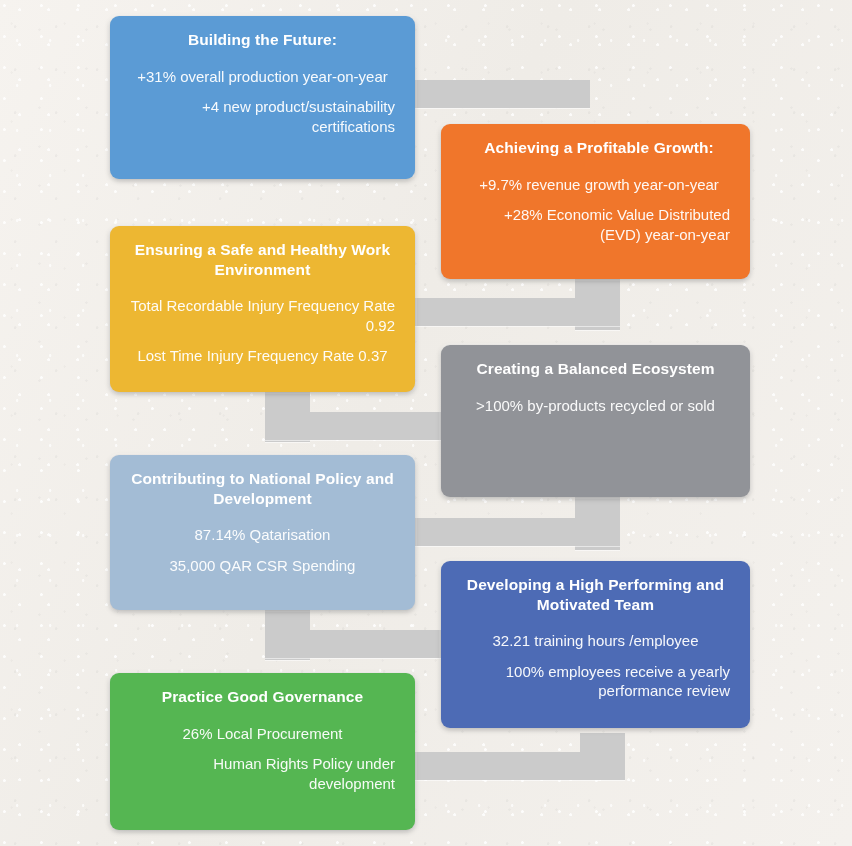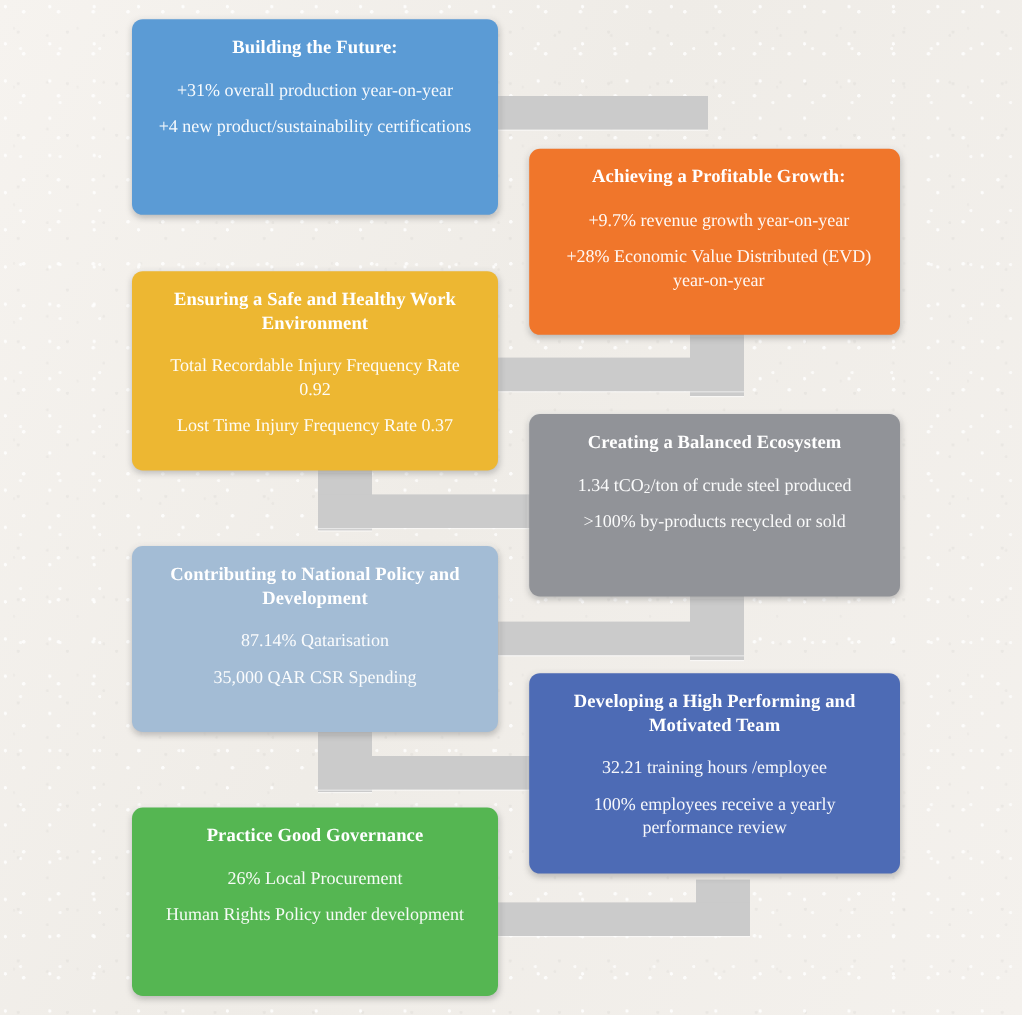--- a/index.html
+++ b/index.html
@@ -23,21 +23,20 @@
     background-image:
       radial-gradient(circle at 12% 18%, rgba(255,255,255,0.85) 0 1.2px, transparent 1.6px),
       radial-gradient(circle at 37% 62%, rgba(0,0,0,0.035) 0 1.1px, transparent 1.5px),
       radial-gradient(circle at 68% 28%, rgba(255,255,255,0.8) 0 1.3px, transparent 1.7px),
       radial-gradient(circle at 84% 76%, rgba(0,0,0,0.03) 0 1px, transparent 1.4px),
       radial-gradient(circle at 52% 90%, rgba(255,255,255,0.7) 0 1.1px, transparent 1.5px),
       radial-gradient(circle at 22% 48%, rgba(0,0,0,0.025) 0 1px, transparent 1.3px),
       linear-gradient(115deg, #f6f3ef 0%, #efece7 45%, #f4f1ed 100%);
     background-size: 37px 31px, 41px 43px, 29px 35px, 47px 39px, 33px 45px, 53px 49px, 100% 100%;
     overflow: hidden;
-    font-family: Liberation Serif, serif;
   }
 
   
   .connector {
     position: absolute;
     background-color: #cbcbcb;
     box-shadow: 0 1px 0 rgba(255,255,255,0.55);
   }
 
   
@@ -61,20 +60,21 @@
     letter-spacing: 0.1px;
     margin: 0 0 6px 0;
     color: #ffffff;
   }
   .card .card-stat {
     font-size: 15px;
     line-height: 1.3;
     margin: 11px 0 0 0;
     color: rgba(255,255,255,0.95);
     font-weight: normal;
+    text-align: right;
   }
   .card .card-stat:first-of-type {
     margin-top: 12px;
   }
   .sub {
     font-size: 0.74em;
     vertical-align: -0.18em;
     letter-spacing: 0;
   }
 </style>
@@ -113,21 +113,20 @@
   </div>
 
   <div class="card" style="left:110px; top:226px; width:305px; height:166px; background-color:#EDB732;">
     <div class="card-title">Ensuring a Safe and Healthy Work Environment</div>
     <div class="card-stat">Total Recordable Injury Frequency Rate 0.92</div>
     <div class="card-stat">Lost Time Injury Frequency Rate 0.37</div>
   </div>
 
   <div class="card" style="left:441px; top:345px; width:309px; height:152px; background-color:#919398;">
     <div class="card-title">Creating a Balanced Ecosystem</div>
-    <div class="card-stat"><span>1.34 tCO</span><span class="sub">2</span><span>/ton of crude steel produced</span></div>
     <div class="card-stat">&gt;100% by-products recycled or sold</div>
   </div>
 
   <div class="card" style="left:110px; top:455px; width:305px; height:155px; background-color:#A3BCD5;">
     <div class="card-title">Contributing to National Policy and Development</div>
     <div class="card-stat">87.14% Qatarisation</div>
     <div class="card-stat">35,000 QAR CSR Spending</div>
   </div>
 
   <div class="card" style="left:441px; top:561px; width:309px; height:167px; background-color:#4D6BB5;">

